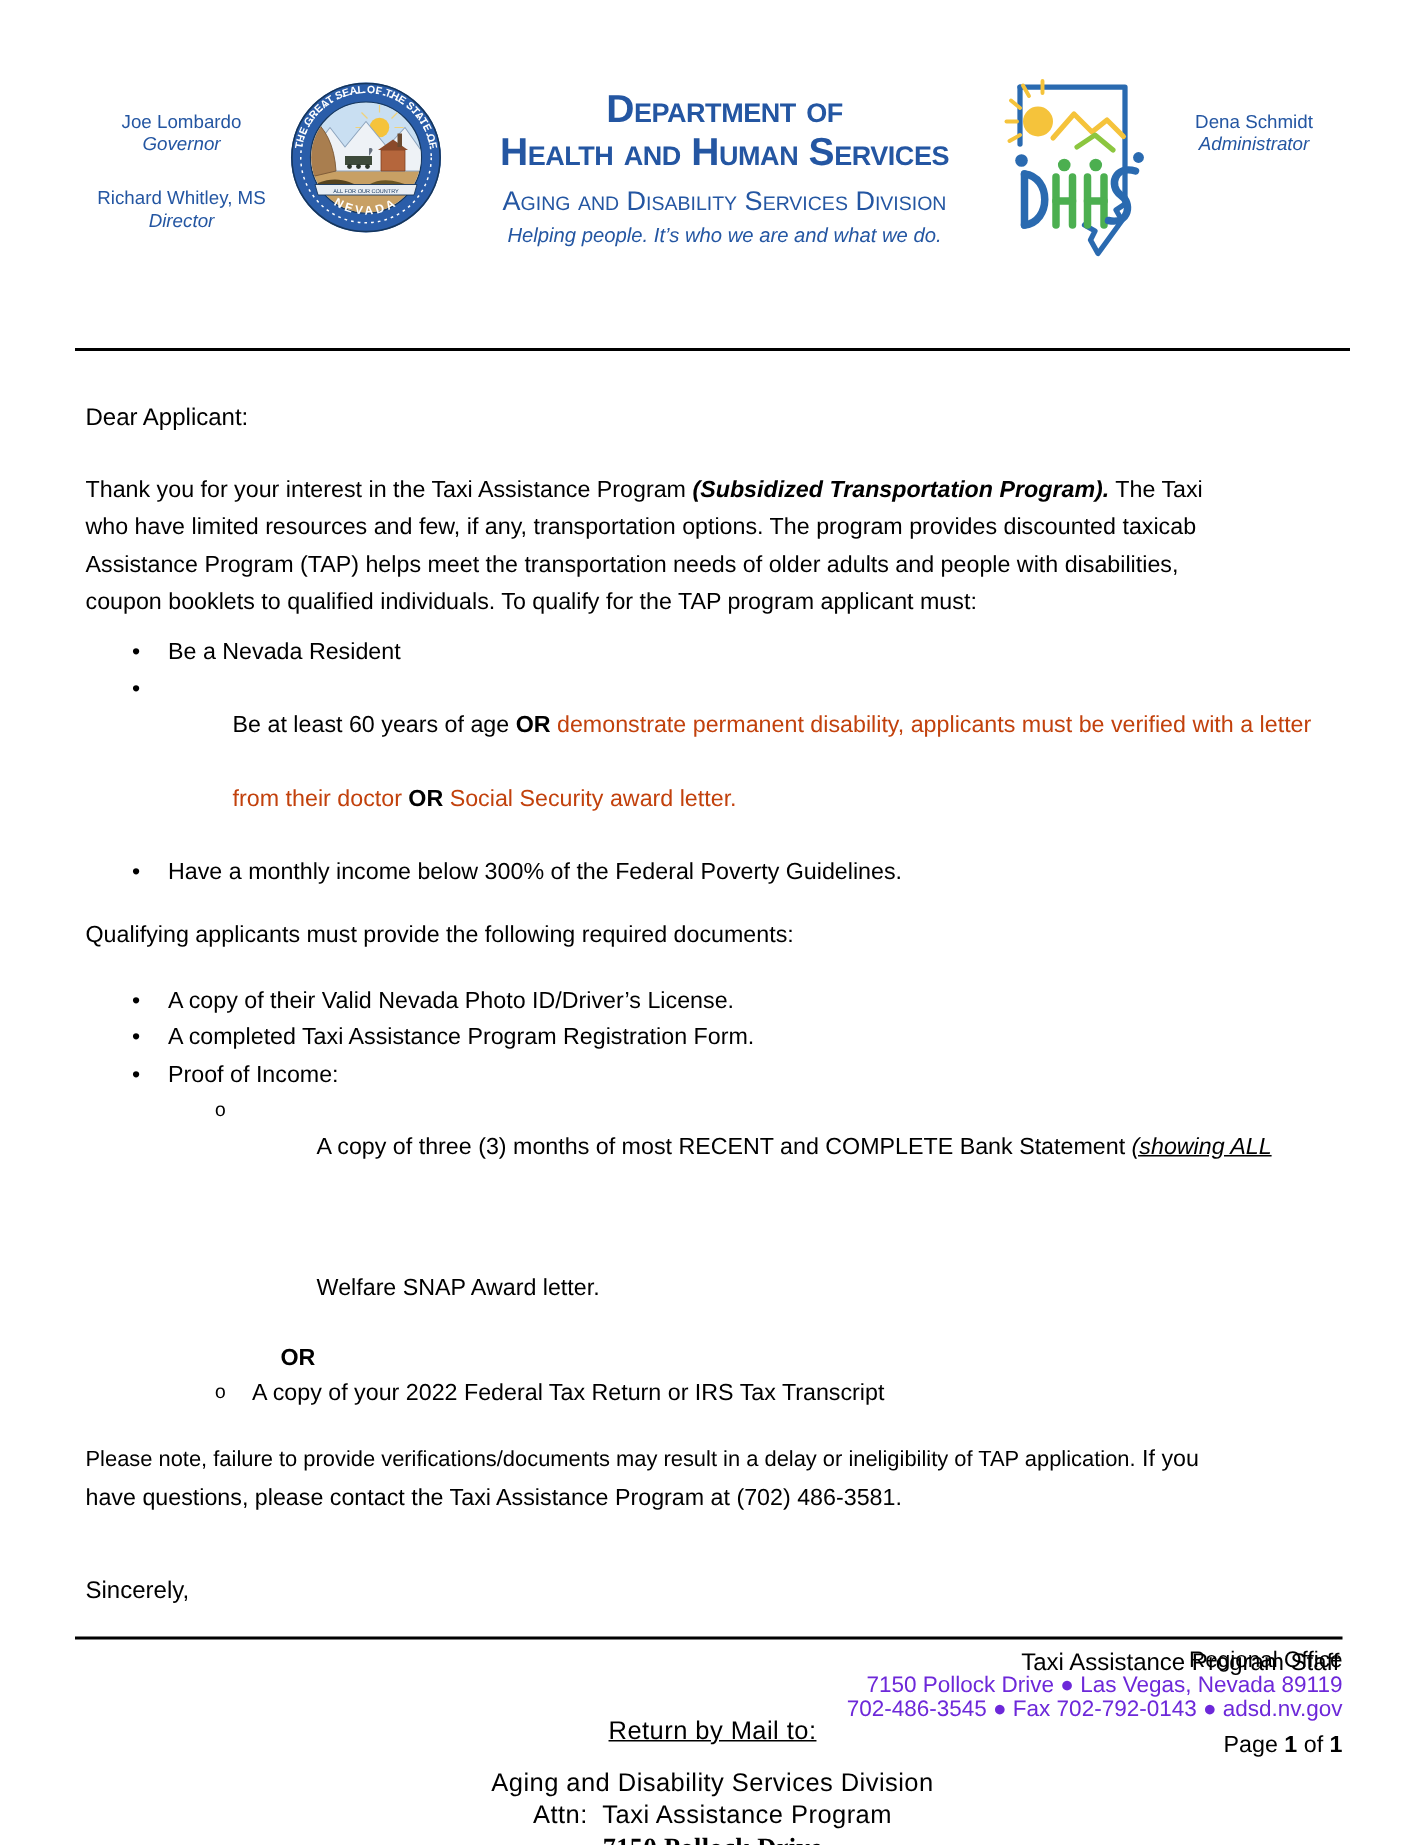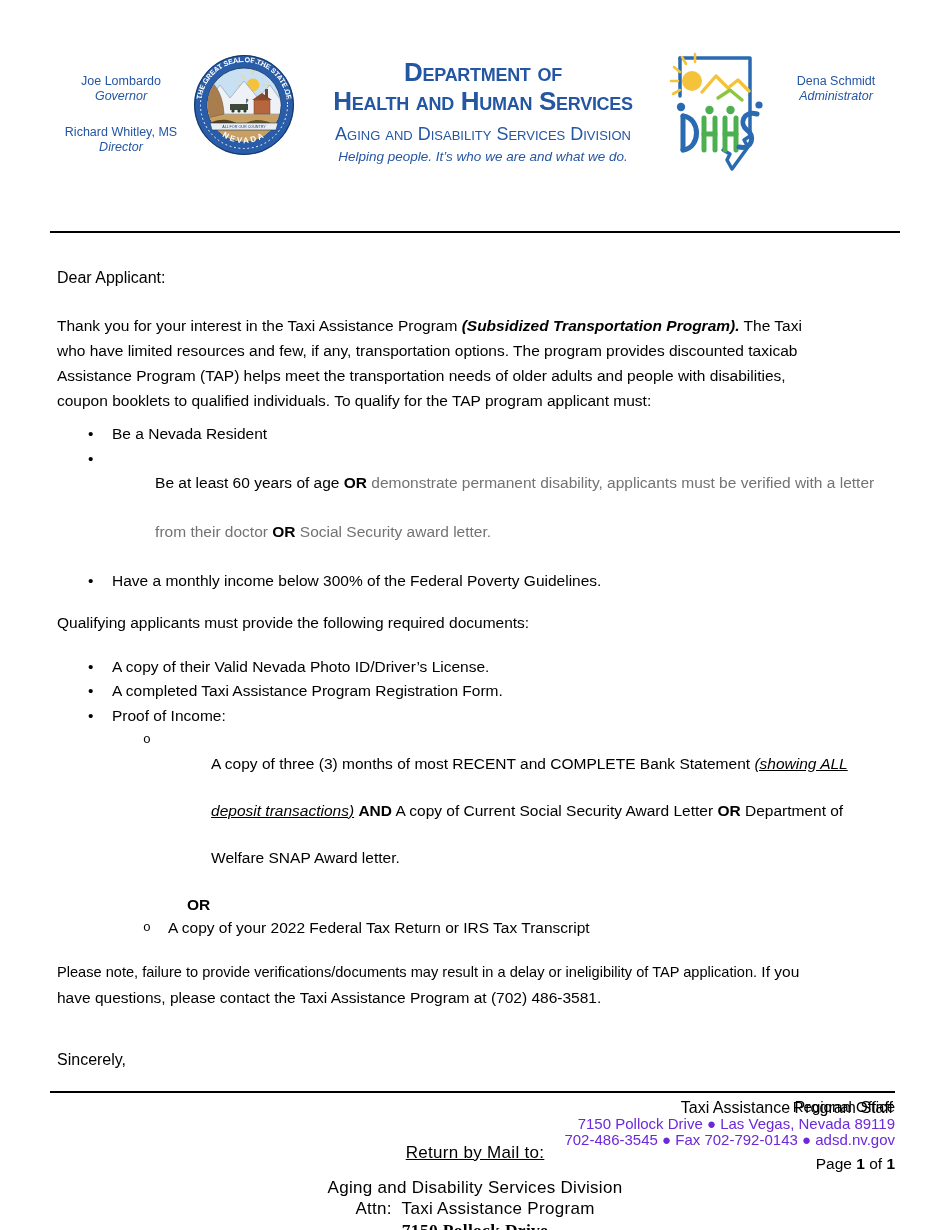--- a/index.html
+++ b/index.html
@@ -22,21 +22,21 @@
   .division { font-size:18px; font-variant:small-caps; margin-top:8px; line-height:20px; }
   .tagline { font-size:13.5px; font-style:italic; margin-top:5px; }
   .logowrap { width:104px; flex:0 0 auto; }
   .rule { height:2px; background:#000; margin:47px 50px 0 50px; }
   
   .content { padding:0 57px; }
   .t { font-size:15.5px; line-height:25px; }
   .ln { white-space:pre-wrap; }
   .b  { font-weight:bold; }
   .bi { font-weight:bold; font-style:italic; }
-  .g  { color:#737373; }
+  .g  { color:#c2410c; }
   .iu { font-style:italic; text-decoration:underline;margin-top:24px; }
   .sm { font-size:14.6px; }
   .salutation { margin-top:36px; font-size:16px; }
   .intro { margin-top:26px; }
   .blist { margin-top:9px; }
   .brow { display:flex; font-size:15.5px; line-height:24.5px; }
   .brow .mk1 { margin-left:31px; width:24px; flex:0 0 auto; }
   .brow .mk2 { margin-left:86px; width:25px; flex:0 0 auto; font-family:"Liberation Mono", monospace; font-size:13px; }
   .brow .btxt { flex:1; white-space:pre-wrap; }
   .docs-intro { margin-top:16px; font-size:15.5px; line-height:25px; }
@@ -216,21 +216,21 @@
       </div>
       <div class="brow">
         <span class="mk1">•</span>
         <span class="btxt">Proof of Income:</span>
       </div>
 
       <div class="brow sub">
         <span class="mk2">o</span>
         <span class="btxt">
           <span class="ln"><span>A copy of three (3) months of most RECENT and COMPLETE Bank Statement </span><span class="iu">(showing ALL</span></span><br>
-          <span class="ln"><span class="iu">deposit transactions)</span><span> </span><span class="b">AND</span><span> A copy of Current Social Security Award Letter </span><span class="b">OR</span><span> Department of</span></span><br>
+          <br>
           <span class="ln">Welfare SNAP Award letter.</span>
         </span>
       </div>
 
       <div class="or-line">OR</div>
 
       <div class="brow sub">
         <span class="mk2">o</span>
         <span class="btxt">A copy of your 2022 Federal Tax Return or IRS Tax Transcript</span>
       </div>

